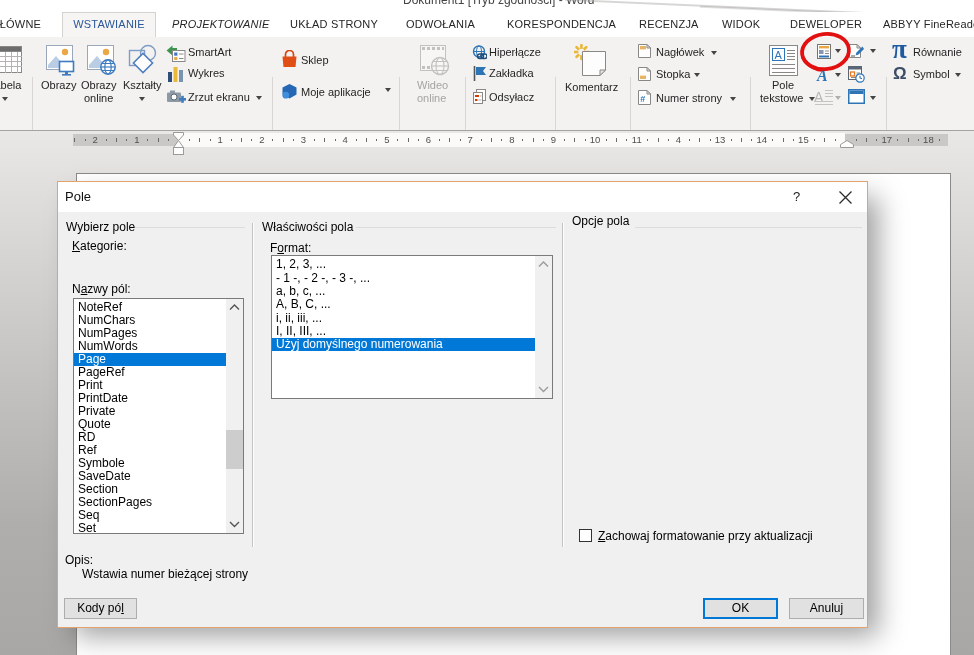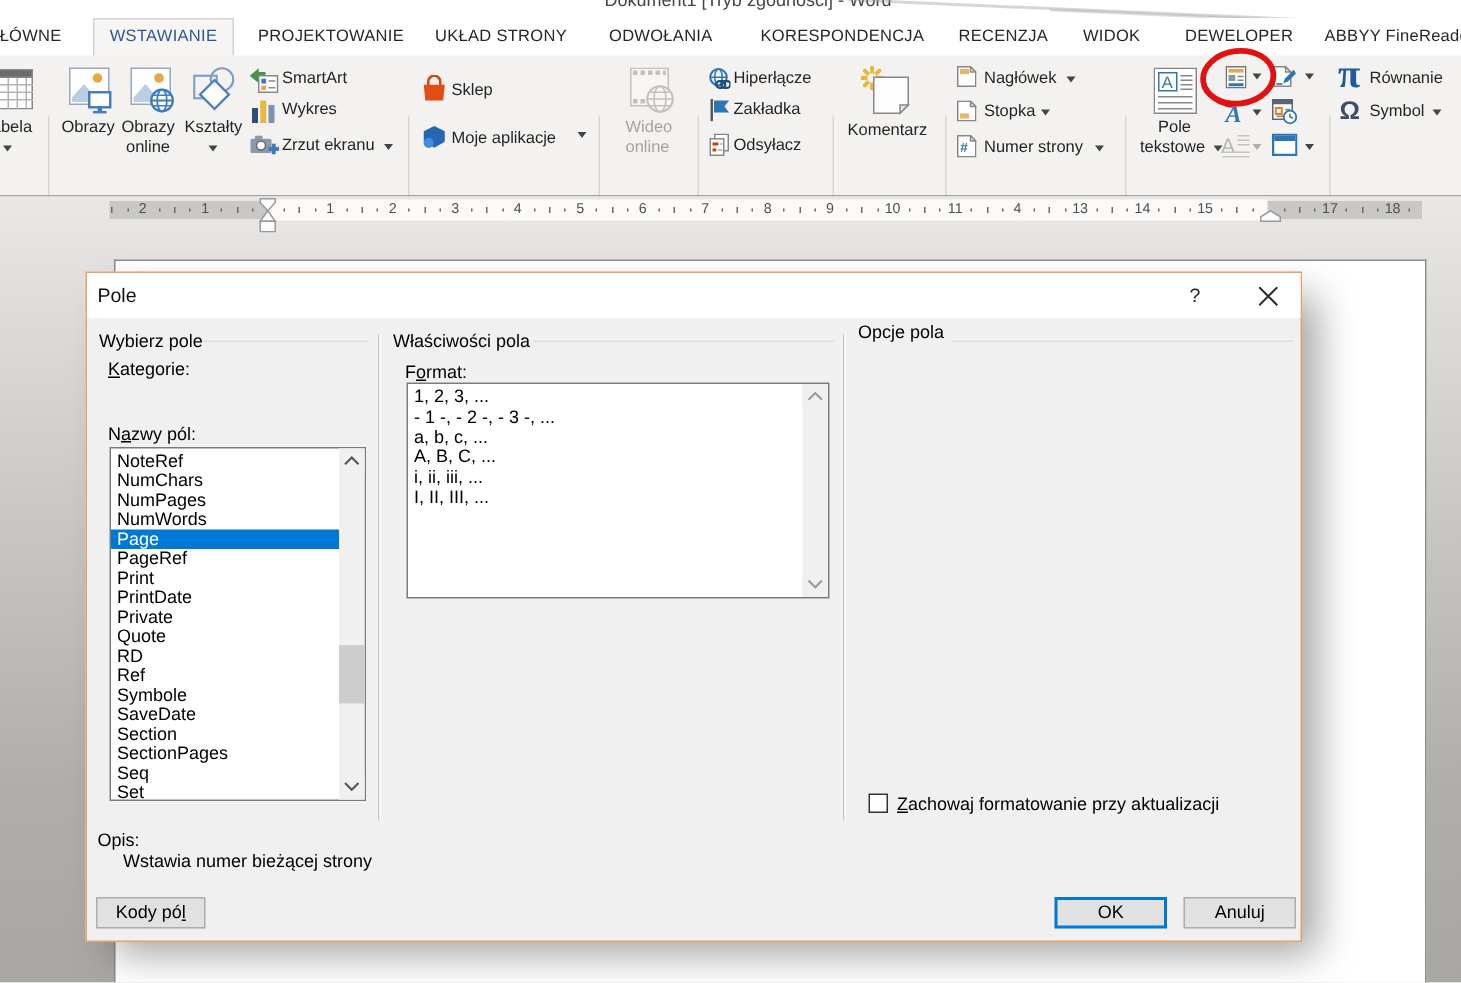--- a/index.html
+++ b/index.html
@@ -32,21 +32,21 @@
 <div id="streaks" class="abs" style="left:0;top:0;width:974px;height:37px;overflow:hidden;pointer-events:none;">
   <div class="abs" style="left:565px;top:8px;width:420px;height:2px;background:rgba(155,153,151,0.40);transform:rotate(2.5deg);"></div>
   <div class="abs" style="left:545px;top:26px;width:330px;height:2px;background:rgba(155,153,151,0.35);transform:rotate(2deg);"></div>
   <div class="abs" style="left:700px;top:12px;width:290px;height:2px;background:rgba(155,153,151,0.30);transform:rotate(2.5deg);"></div>
 </div>
 
 <div class="abs" style="left:0;top:12px;width:974px;height:25px;background:#ffffff;"></div>
 <div class="abs" style="left:62px;top:12px;width:94px;height:25px;background:#f6f5f3;border:1px solid #d4d1ce;border-bottom:none;box-sizing:border-box;"></div>
 <div class="tab" style="left:-9px;">GŁÓWNE</div>
 <div class="tab" style="left:62px;width:94px;text-align:center;color:#2b579a;">WSTAWIANIE</div>
-<div class="tab" style="left:172px;">PROJEKTOWANIE</div>
+<div class="tab" style="left:172px;font-style:italic;">PROJEKTOWANIE</div>
 <div class="tab" style="left:290px;">UKŁAD STRONY</div>
 <div class="tab" style="left:406px;">ODWOŁANIA</div>
 <div class="tab" style="left:507px;">KORESPONDENCJA</div>
 <div class="tab" style="left:639px;">RECENZJA</div>
 <div class="tab" style="left:722px;">WIDOK</div>
 <div class="tab" style="left:790px;">DEWELOPER</div>
 <div class="tab" style="left:883px;">ABBYY FineReader</div>
 
 <div id="ribbon" class="abs" style="left:0;top:37px;width:974px;height:93px;background:#f3f2f0;">
 
@@ -479,20 +479,21 @@
   </div>
 
   <div class="dlg-lbl" style="left:212px;top:59px;">F<u>o</u>rmat:</div>
   <div class="abs" style="left:213px;top:73px;width:282px;height:144px;background:#fff;border:1px solid #7a7a7a;box-sizing:border-box;"></div>
   <div class="item" style="top:76px;left:214px;width:262px;">1, 2, 3, ...</div>
     <div class="item" style="top:90px;left:214px;width:262px;">- 1 -, - 2 -, - 3 -, ...</div>
     <div class="item" style="top:103px;left:214px;width:262px;">a, b, c, ...</div>
     <div class="item" style="top:116px;left:214px;width:262px;">A, B, C, ...</div>
     <div class="item" style="top:130px;left:214px;width:262px;">i, ii, iii, ...</div>
     <div class="item" style="top:143px;left:214px;width:262px;">I, II, III, ...</div>
+    <div class="item" style="top:156px;left:214px;width:262px;background:#0078d7;color:#fff;">Użyj domyślnego numerowania</div>
 
   <div class="sbar" style="left:477px;top:74px;width:17px;height:142px;">
     <div class="sb-arrow" style="top:0;">
         <svg width="11" height="7" viewBox="0 0 11 7">
           <path d="M1 5.5 L5.5 1 L10 5.5" fill="none" stroke="#9a9a9a" stroke-width="1.4"></path>
         </svg>
       </div>
     <div class="sb-arrow" style="top:125px;">
         <svg width="11" height="7" viewBox="0 0 11 7">
           <path d="M1 1 L5.5 5.5 L10 1" fill="none" stroke="#9a9a9a" stroke-width="1.4"></path>

